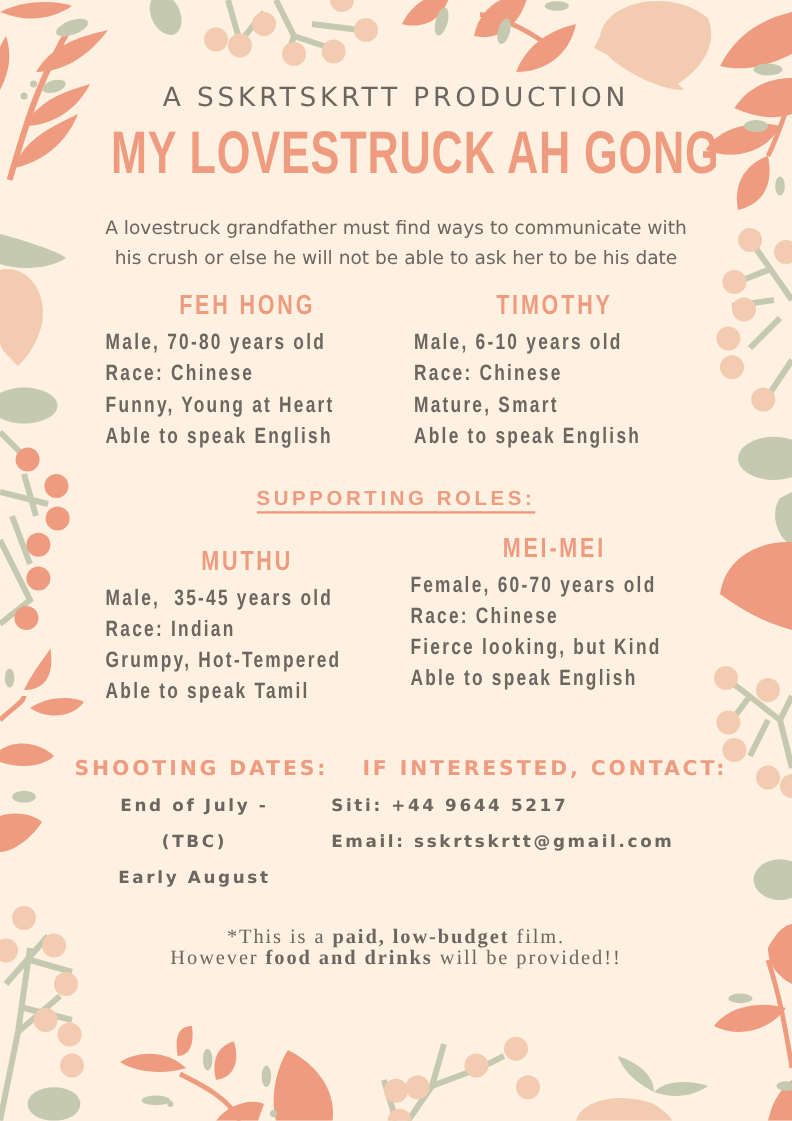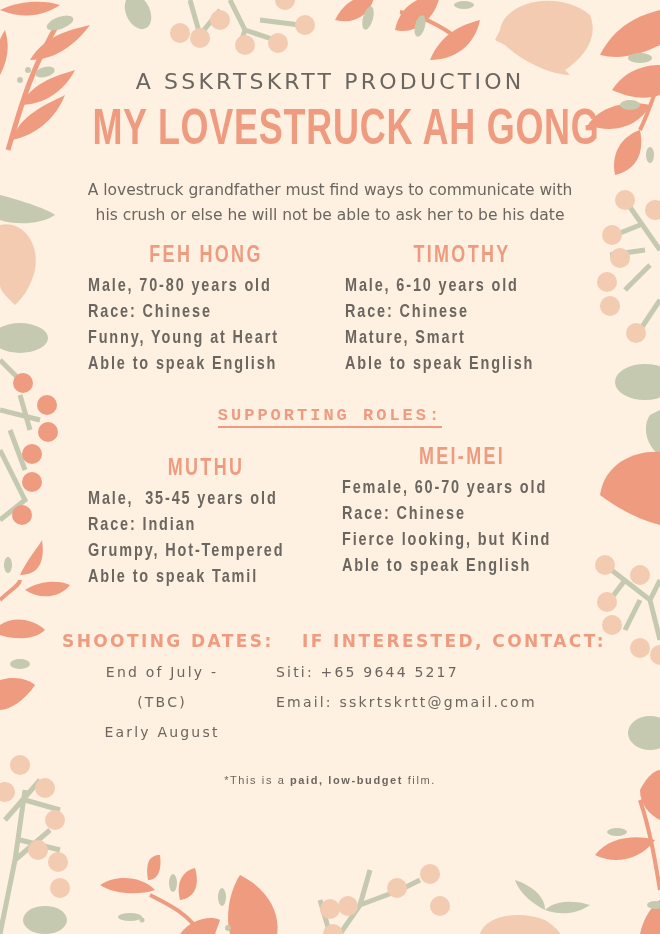--- a/index.html
+++ b/index.html
@@ -33,35 +33,35 @@
     font-size: 23px; letter-spacing: 3px; text-align: center;
     transform: scaleX(0.78); transform-origin: center;
   }
   .role-lines {
     color: #6b6660; font-family: "Liberation Sans", sans-serif; font-weight: bold;
     font-size: 18.5px; letter-spacing: 2.4px; line-height: 26px;
     transform: scaleX(0.78); transform-origin: left top; white-space: nowrap;
   }
   .role-block { width: 260px; }
   .section-head {
-    top: 406px; color: #ee9b80; font-family: Liberation Mono, monospace; font-weight: bold;
+    top: 406px; color: #ee9b80; font-family: Liberation Sans, sans-serif; font-weight: bold;
     font-size: 17px; letter-spacing: 3px;
   }
   .section-head span { border-bottom: 2px solid #ee9b80; padding-bottom: 1px; }
   .info-head {
     top: 631px; color: #ee9b80; font-family: "DejaVu Sans", sans-serif; font-weight: bold;
     font-size: 17px; letter-spacing: 2.4px; white-space: nowrap;
   }
   .info-lines {
-    color: #6b6660; font-family: "DejaVu Sans", sans-serif; font-weight: normal;
+    color: #6b6660; font-family: "DejaVu Sans", sans-serif; font-weight: bold;
     font-size: 14px; letter-spacing: 2.2px; line-height: 30px; white-space: nowrap;
   }
   .notes {
-    top: 772px; color: #6b6660; font-family: Liberation Sans, sans-serif;
-    font-size: 11px; letter-spacing: 1.6px; line-height: 17px;
+    top: 772px; color: #6b6660; font-family: Liberation Serif, serif;
+    font-size: 17px; letter-spacing: 1.6px; line-height: 17px;
   }
   .notes b { font-weight: bold; }
 </style>
 </head>
 <body>
 
 <div id="poster">
 
   <svg id="deco" viewBox="0 0 660 934" xmlns="http://www.w3.org/2000/svg">
 
@@ -290,20 +290,21 @@
 
   <div class="layer info-head" style="left:62px;">SHOOTING DATES:</div>
   <div class="layer info-lines" style="left:62px; top:657px; width:200px; text-align:center;">
     <div>End of July -</div>
     <div>(TBC)</div>
     <div>Early August</div>
   </div>
 
   <div class="layer info-head" style="left:302px;">IF INTERESTED, CONTACT:</div>
   <div class="layer info-lines" style="left:276px; top:657px;">
-    <div>Siti: +65 9644 5217</div>
+    <div>Siti: +44 9644 5217</div>
     <div>Email: sskrtskrtt@gmail.com</div>
   </div>
 
   <div class="layer center notes">
     <div><span>*This is a </span><b>paid, low-budget</b><span> film.</span></div>
+    <div><span>However </span><b>food and drinks</b><span> will be provided!!</span></div>
   </div>
 </div>
 
 </body></html>

